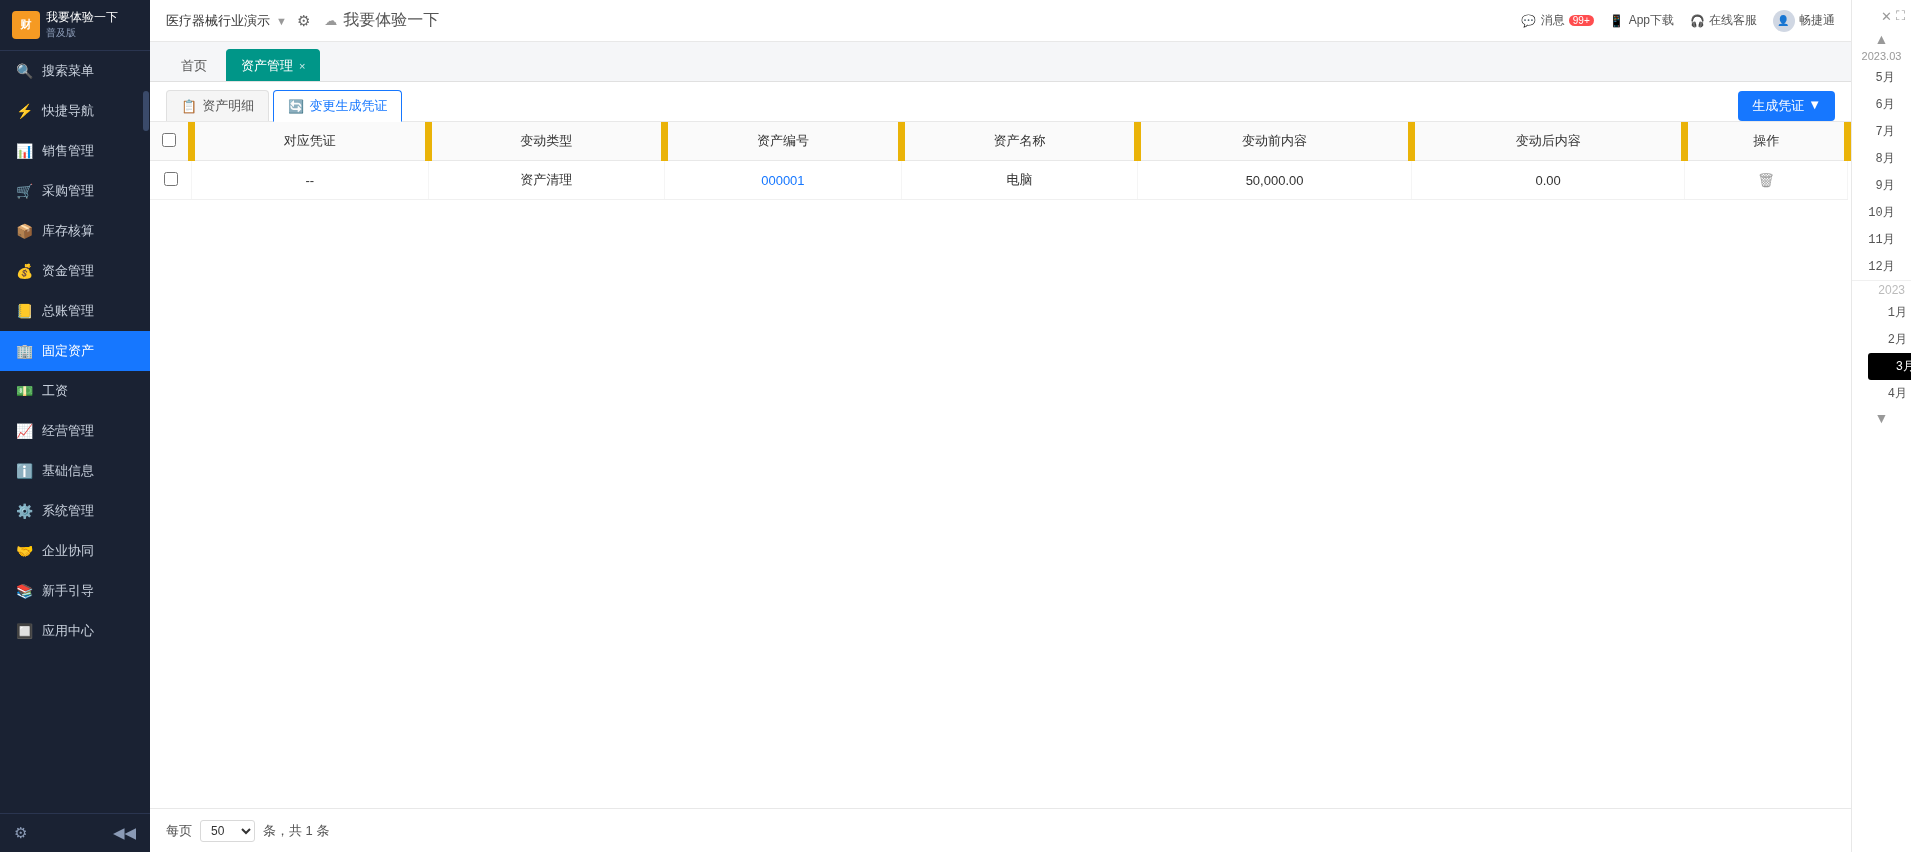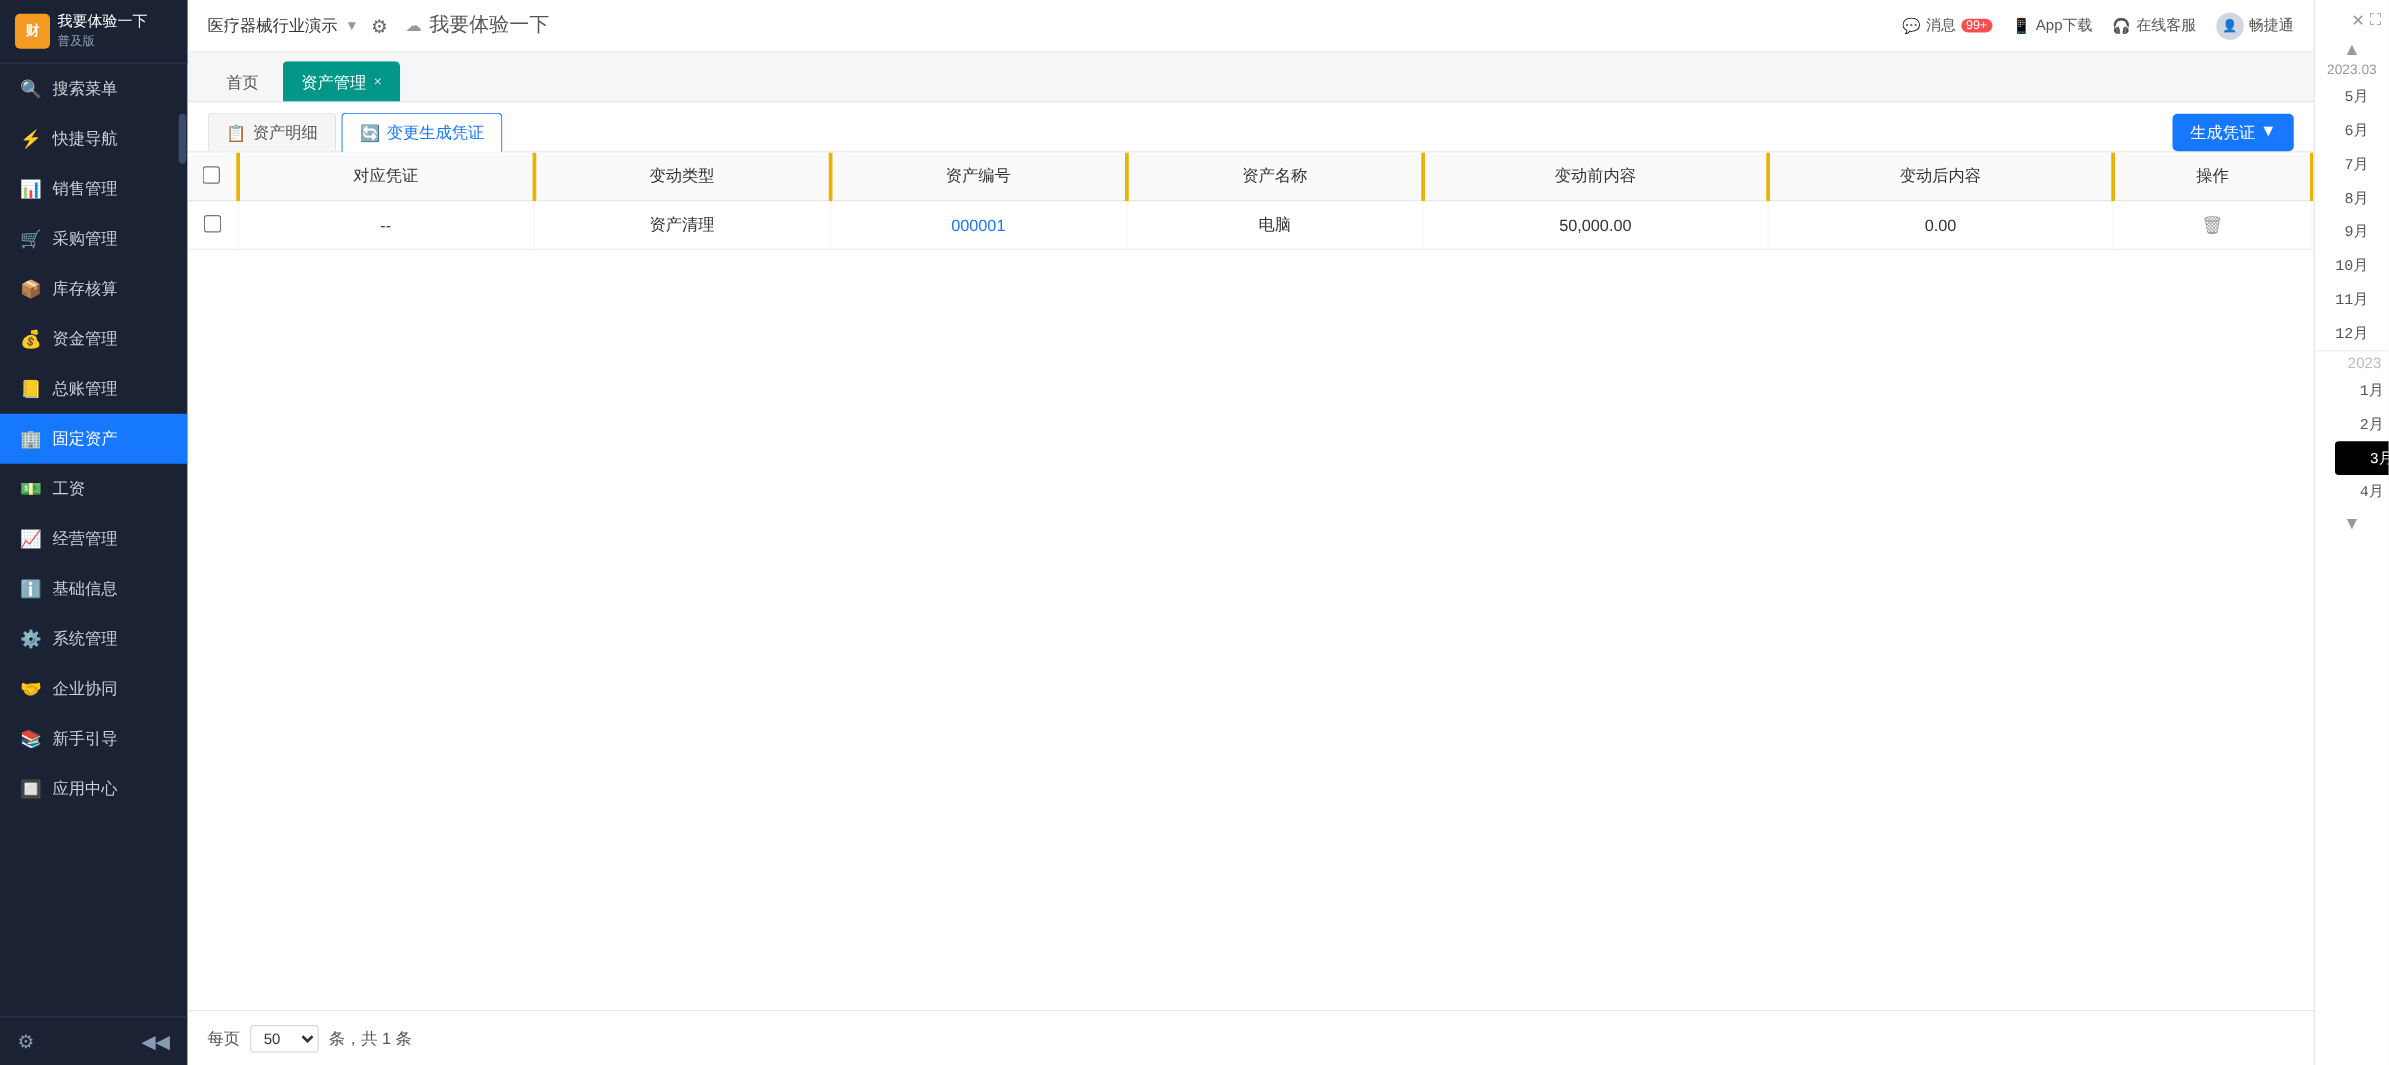--- a/index.html
+++ b/index.html
@@ -171,21 +171,21 @@
     thead tr {
       background: #fafafa;
       border-bottom: 1px solid #e8e8e8;
     }
     th {
       padding: 10px 12px;
       text-align: center;
       color: #333;
       font-weight: 500;
       border-bottom: 1px solid #e8e8e8;
-      border-right: 3px solid #eab308;
+      border-right: 7px solid #eab308;
       white-space: nowrap;
     }
     td {
       padding: 10px 12px;
       text-align: center;
       color: #333;
       border-bottom: 1px solid #f0f0f0;
       border-right: 1px solid #f5f5f5;
     }
     .checkbox-cell { width: 40px; }

